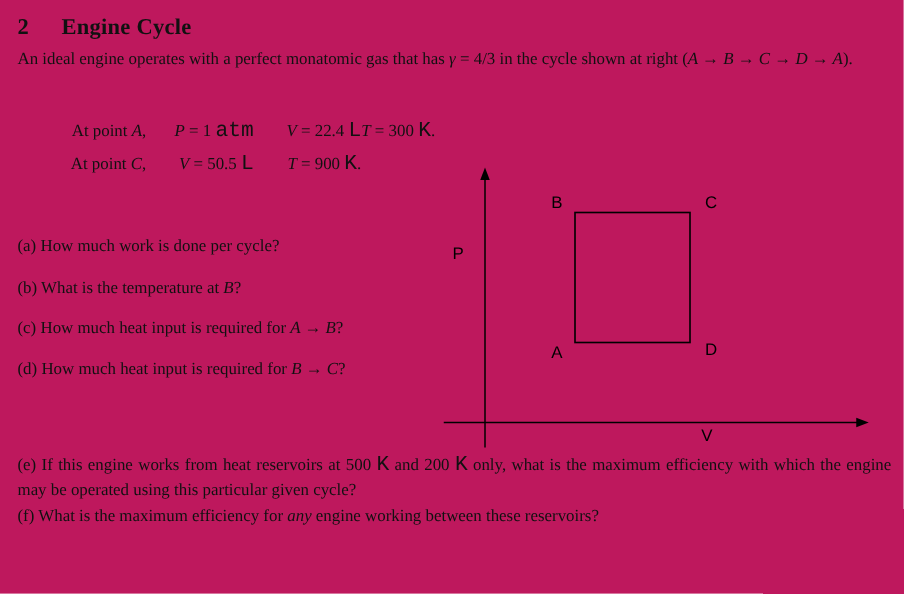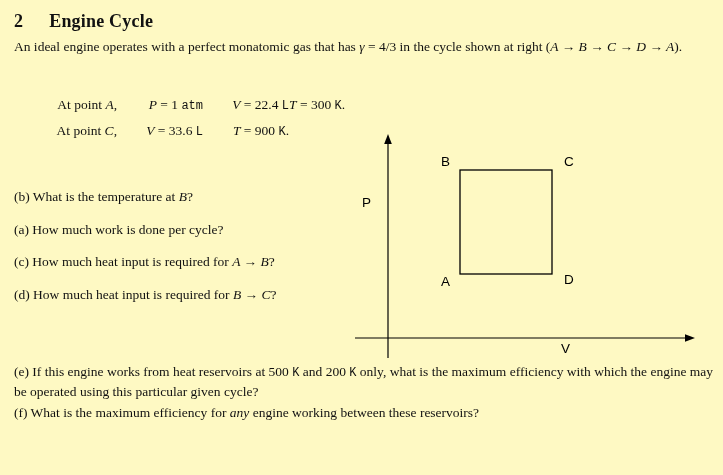--- a/index.html
+++ b/index.html
@@ -1,41 +1,41 @@
 <!DOCTYPE html>
 <html><head>
 <meta charset="utf-8">
 <style>
   * { margin: 0; padding: 0; box-sizing: border-box; }
   html, body { background: #ffffff; }
   .page {
     position: relative;
     width: 723px;
     height: 475px;
-    background: #fef9c3;
+    background: #be185d;
     color: #111111;
     font-family: "Liberation Serif", serif;
     font-size: 13.5px;
     overflow: hidden;
   }
   .abs { position: absolute; }
   .section-title {
     left: 14px; top: 11px;
     font-size: 18px;
     font-weight: bold;
     letter-spacing: 0.2px;
   }
   .section-title .num { display: inline-block; margin-right: 26px; }
   .intro {
     left: 14px; top: 38px; width: 700px;
     line-height: 18px;
     text-align: justify;
   }
   .math { font-style: italic; }
-  .tt { font-family: "Liberation Mono", monospace; font-size: 12px; }
+  .tt { font-family: "Liberation Mono", monospace; font-size: 17px; }
   .points { left: 14px; top: 92px; text-align: right; }
   .points-row {
     display: grid;
     grid-template-columns: 103px 86px 86px auto;
     height: 26px;
     align-items: center;
   }
   .questions { left: 14px; top: 188px; width: 330px; }
   .question { line-height: 18px; margin-bottom: 14.5px; }
   .diagram { left: 350px; top: 133px; width: 348px; height: 230px; }
@@ -63,28 +63,28 @@
 
   <div class="abs points">
     <div class="points-row">
       <span><span>At point </span><span class="math">A</span><span>,</span></span>
       <span><span class="math">P</span><span> = 1 </span><span class="tt">atm</span></span>
       <span><span class="math">V</span><span> = 22.4 </span><span class="tt">L</span></span>
       <span><span class="math">T</span><span> = 300 </span><span class="tt">K</span><span>.</span></span>
     </div>
     <div class="points-row">
       <span><span>At point </span><span class="math">C</span><span>,</span></span>
-      <span><span class="math">V</span><span> = 33.6 </span><span class="tt">L</span></span>
+      <span><span class="math">V</span><span> = 50.5 </span><span class="tt">L</span></span>
       <span><span class="math">T</span><span> = 900 </span><span class="tt">K</span><span>.</span></span>
     </div>
   </div>
 
   <div class="abs questions">
+    <div class="question"><span>(a) How much work is done per cycle?</span></div>
     <div class="question"><span>(b) What is the temperature at </span><span class="math">B</span><span>?</span></div>
-    <div class="question"><span>(a) How much work is done per cycle?</span></div>
     <div class="question"><span>(c) How much heat input is required for </span><span class="math">A → B</span><span>?</span></div>
     <div class="question"><span>(d) How much heat input is required for </span><span class="math">B → C</span><span>?</span></div>
   </div>
 
   <div class="abs diagram">
     <svg width="348" height="230" viewBox="0 0 348 230">
 
       <line x1="38" y1="9" x2="38" y2="225" stroke="#000" stroke-width="1.2"></line>
       <path d="M38,1 L34.2,11 L41.8,11 Z" fill="#000"></path>
 

